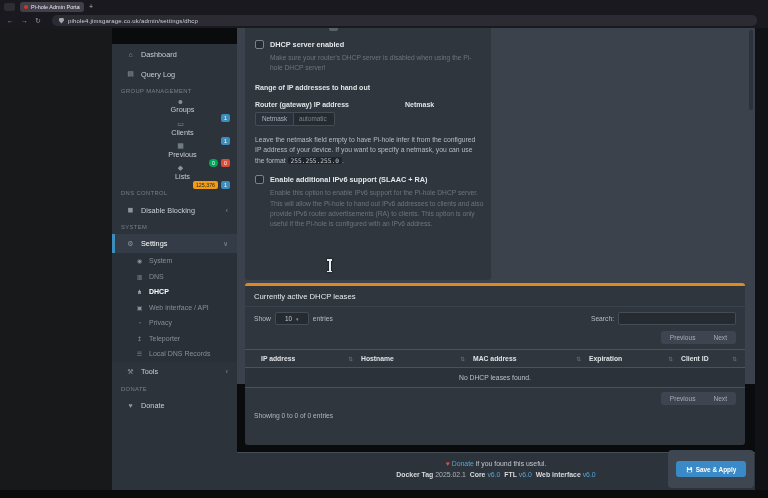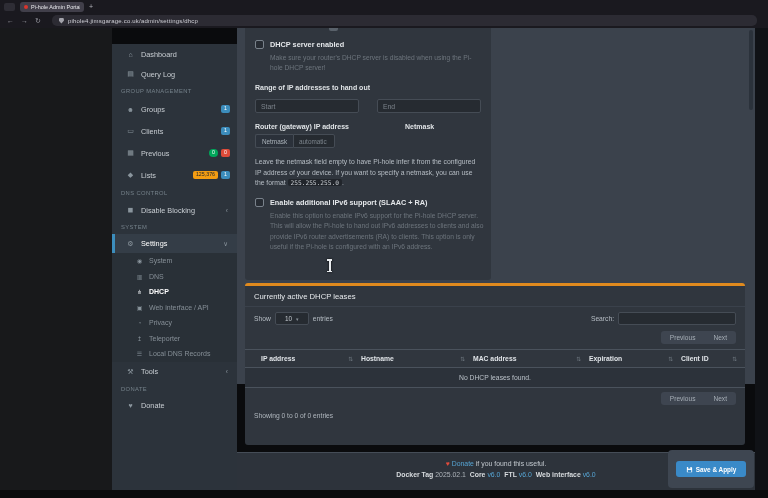--- a/index.html
+++ b/index.html
@@ -27,21 +27,21 @@
   #bottom-void{ position:absolute; top:490px; left:0; width:768px; height:8px; background:#0a0b0d; }
   #scrollbar  { position:absolute; top:30px; left:749px; width:4px; height:80px; background:#2b323b; border-radius:2px; }
 
   
   #sidebar { position:absolute; top:44px; left:112px; width:125px; height:462px; background:#2c333b; }
   .s-item { display:flex; align-items:center; height:20px; padding-left:12px; }
   .s-icon { width:13px; text-align:center; color:#8a959d; font-size:7px; flex:none; }
   .s-label { font-size:7.3px; color:#c9ced3; margin-left:4px; white-space:nowrap; }
   .s-chevron { margin-left:auto; margin-right:9px; color:#8a959d; font-size:6.5px; }
   .s-header { height:14px; padding:4px 9px 0; font-size:5.8px; letter-spacing:.4px; color:#75818a; }
-  .g-item { height:22px; }
+  .g-item { height:22px;flex-direction:column; }
   .badges { margin-left:auto; margin-right:7px; display:flex; gap:3px; align-items:center; }
   .badge { font-size:5.3px; line-height:1; padding:1.5px 3px; border-radius:2px; color:#fff; }
   .b-blue { background:#3c8dbc; } .b-green { background:#00a65a; border-radius:4px; }
   .b-red { background:#dd4b39; } .b-orange { background:#f39c12; color:#23272b; }
   .s-active { height:19px; background:#343d47; border-left:3px solid #3c8dbc; padding-left:9px; }
   .s-active .s-label { color:#fff; }
   .submenu { background:#293037; }
   .sub-item { display:flex; align-items:center; height:15.5px; padding-left:22px; }
   .sub-item .s-icon { font-size:6px; width:11px; }
   .sub-item .s-label { font-size:7px; color:#868f97; }
@@ -235,24 +235,20 @@
   <div id="main">
 
     <div class="card" id="card1">
       <div class="frag"></div>
       <div class="check-row">
         <div class="cb"></div>
         <span class="cb-label">DHCP server enabled</span>
       </div>
       <div class="hint" style="width:212px;">Make sure your router's DHCP server is disabled when using the Pi-hole DHCP server!</div>
       <div class="fld-label">Range of IP addresses to hand out</div>
-      <div class="row-2col">
-        <div class="col-l"><input class="inp w104" placeholder="Start" style=""></div>
-        <div class="col-r"><input class="inp w104" placeholder="End" style=""></div>
-      </div>
       <div class="labels-row">
         <div class="col-l fld-label" style="margin-top:0;">Router (gateway) IP address</div>
         <div class="fld-label" style="margin-top:0;">Netmask</div>
       </div>
       <div class="row-2col">
         <div class="col-r">
           <div class="nm-group">
             <span class="nm-addon">Netmask</span>
             <input class="inp nm-inp" placeholder="automatic" style="">
           </div>

